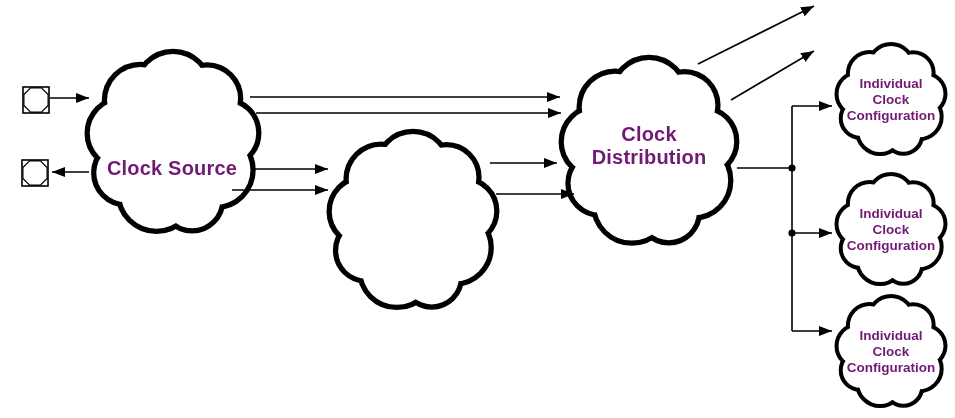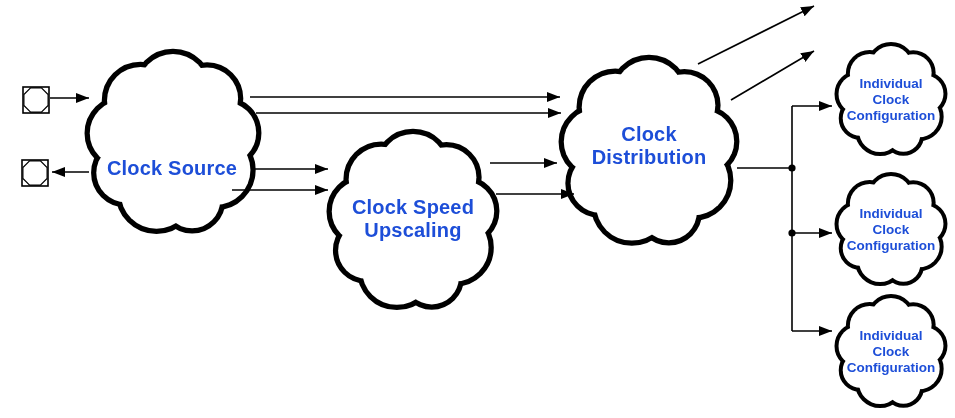--- a/index.html
+++ b/index.html
@@ -10,21 +10,21 @@
     background: #ffffff;
     overflow: hidden;
     font-family: "Liberation Sans", sans-serif;
   }
   .stage svg { position: absolute; left: 0; top: 0; }
   .label {
     position: absolute;
     transform: translate(-50%, -50%);
     text-align: center;
     font-weight: bold;
-    color: #1d4ed8;
+    color: #701a75;
     white-space: pre-line;
     pointer-events: none;
   }
   .label.lg { font-size: 20px; line-height: 23px; letter-spacing: 0.2px; }
   .label.sm { font-size: 13.5px; line-height: 16px; }
 </style>
 </head>
 <body>
 
 <div class="stage">
@@ -182,22 +182,20 @@
         <polygon points="30.6,87.9 41.4,87.9 48.1,94.6 48.1,105.4 41.4,112.1 30.6,112.1 23.9,105.4 23.9,94.6" fill="#ffffff" stroke="#000000" stroke-width="1.2"></polygon>
       </g>
       <g>
         <rect x="22" y="160" width="26" height="26" fill="#ffffff" stroke="#000000" stroke-width="1.6"></rect>
         <polygon points="29.6,160.9 40.4,160.9 47.1,167.6 47.1,178.4 40.4,185.1 29.6,185.1 22.9,178.4 22.9,167.6" fill="#ffffff" stroke="#000000" stroke-width="1.2"></polygon>
       </g>
     </svg>
 
   <div class="label lg" style="left:172px; top:136px;margin-top:32px;">Clock Source</div>
 
-  <div class="label lg" style="left:413px; top:219px;">Clock Speed
-Upscaling</div>
 
   <div class="label lg" style="left:649px; top:146px;">Clock
 Distribution</div>
 
   <div class="label sm" style="left:891px; top:100px;">Individual
 Clock
 Configuration</div>
 
   <div class="label sm" style="left:891px; top:230px;">Individual
 Clock

